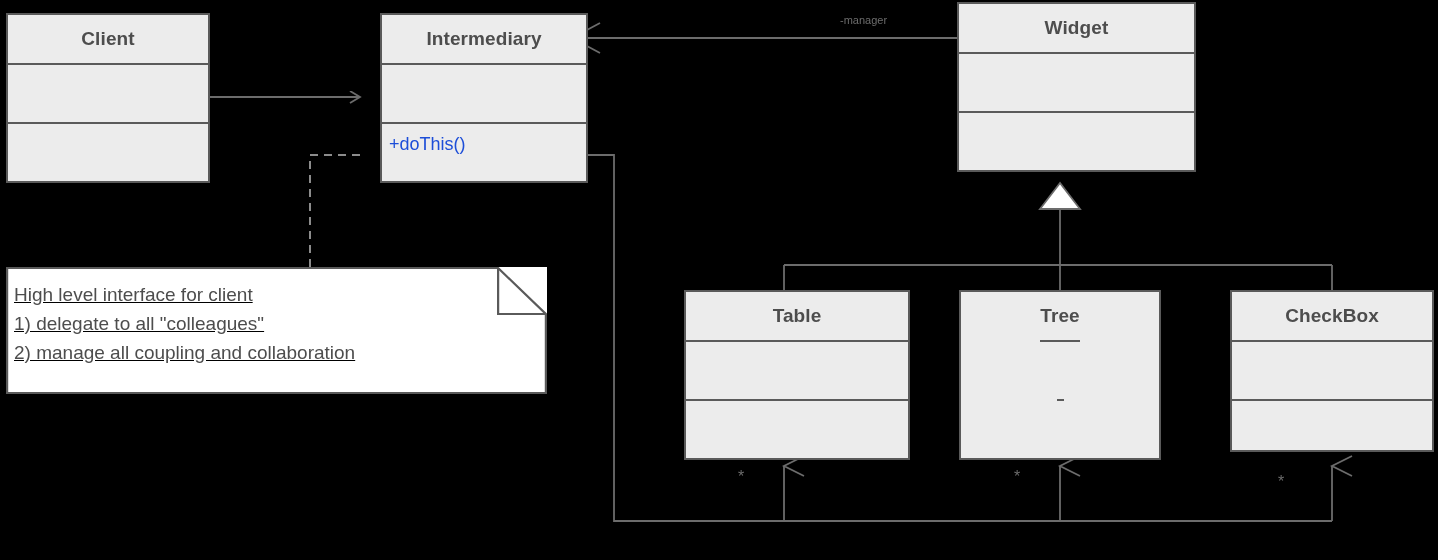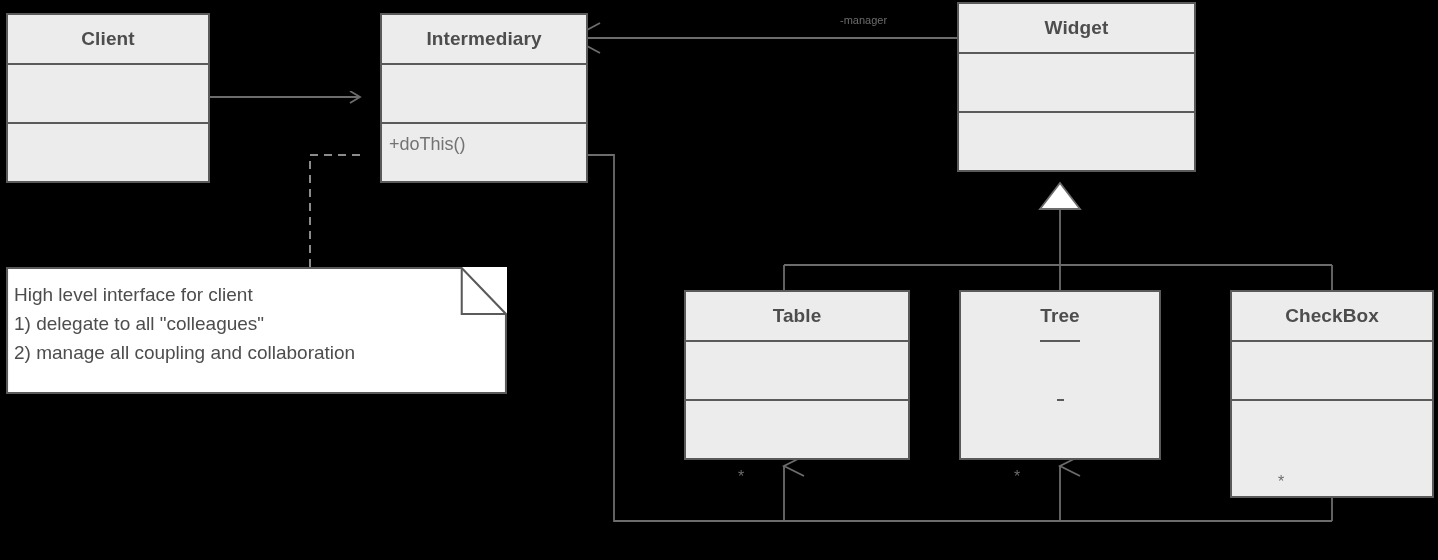--- a/index.html
+++ b/index.html
@@ -60,21 +60,21 @@
   }
   .class-name {
     font-size: 19px;
     font-weight: bold;
     color: #4d4d4d;
     letter-spacing: 0.1px;
     white-space: nowrap;
   }
   .member-text {
     font-size: 18px;
-    color: #737373;
+    color: #1d4ed8;
     white-space: nowrap;
   }
   
   .uml-note {
     position: absolute;
     box-sizing: border-box;
     background: #ffffff;
     z-index: 6;
   }
   .uml-note .note-shape {
@@ -218,33 +218,33 @@
       <span class="class-name">Tree</span>
     </div>
     <div class="compartment attrs">
       <span class="member-text"></span>
     </div>
     <div class="compartment ops">
       <span class="member-text"></span>
     </div>
   </div>
 
-  <div class="uml-class" style="left:1230px; top:290px; width:204px; height:208px;">
+  <div class="uml-class" style="left:1230px; top:290px; width:204px; height:162px;">
     <div class="compartment title">
       <span class="class-name">CheckBox</span>
     </div>
     <div class="compartment attrs">
       <span class="member-text"></span>
     </div>
     <div class="compartment ops">
       <span class="member-text"></span>
     </div>
   </div>
 
-  <div class="uml-note" style="left:6px; top:267px; width:501px; height:127px;">
+  <div class="uml-note" style="left:6px; top:267px; width:541px; height:127px;text-decoration:underline;">
     <svg class="note-shape" viewBox="0 0 487 127" preserveAspectRatio="none" xmlns="http://www.w3.org/2000/svg">
       <path d="M 1,1 L 443,1 L 486,47 L 486,126 L 1,126 Z" fill="#ffffff" stroke="#5a5a5a" stroke-width="2"></path>
       <path d="M 443,1 L 443,47 L 486,47" fill="none" stroke="#5a5a5a" stroke-width="2"></path>
     </svg>
     <div class="note-body">
       <div class="note-line">High level interface for client</div>
       <div class="note-line">1) delegate to all "colleagues"</div>
       <div class="note-line">2) manage all coupling and collaboration</div>
     </div>
   </div>

